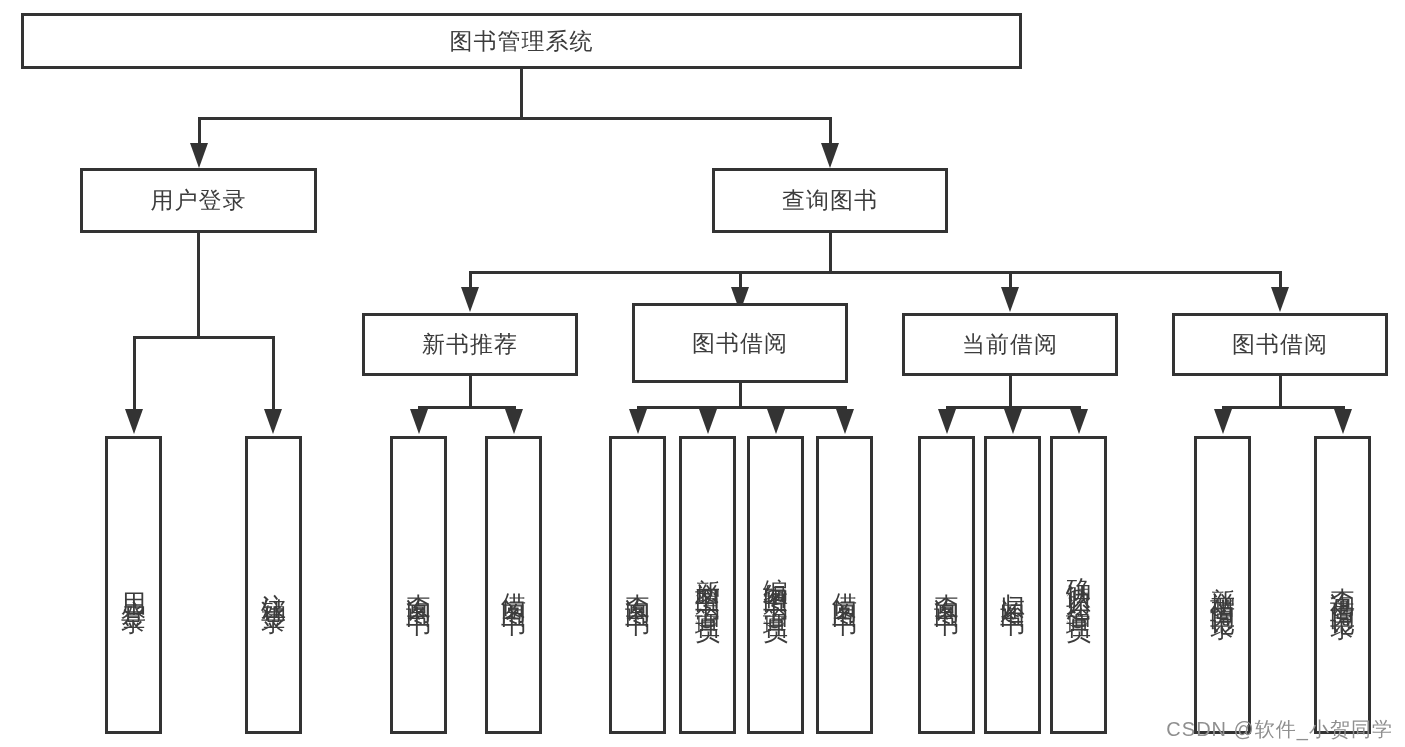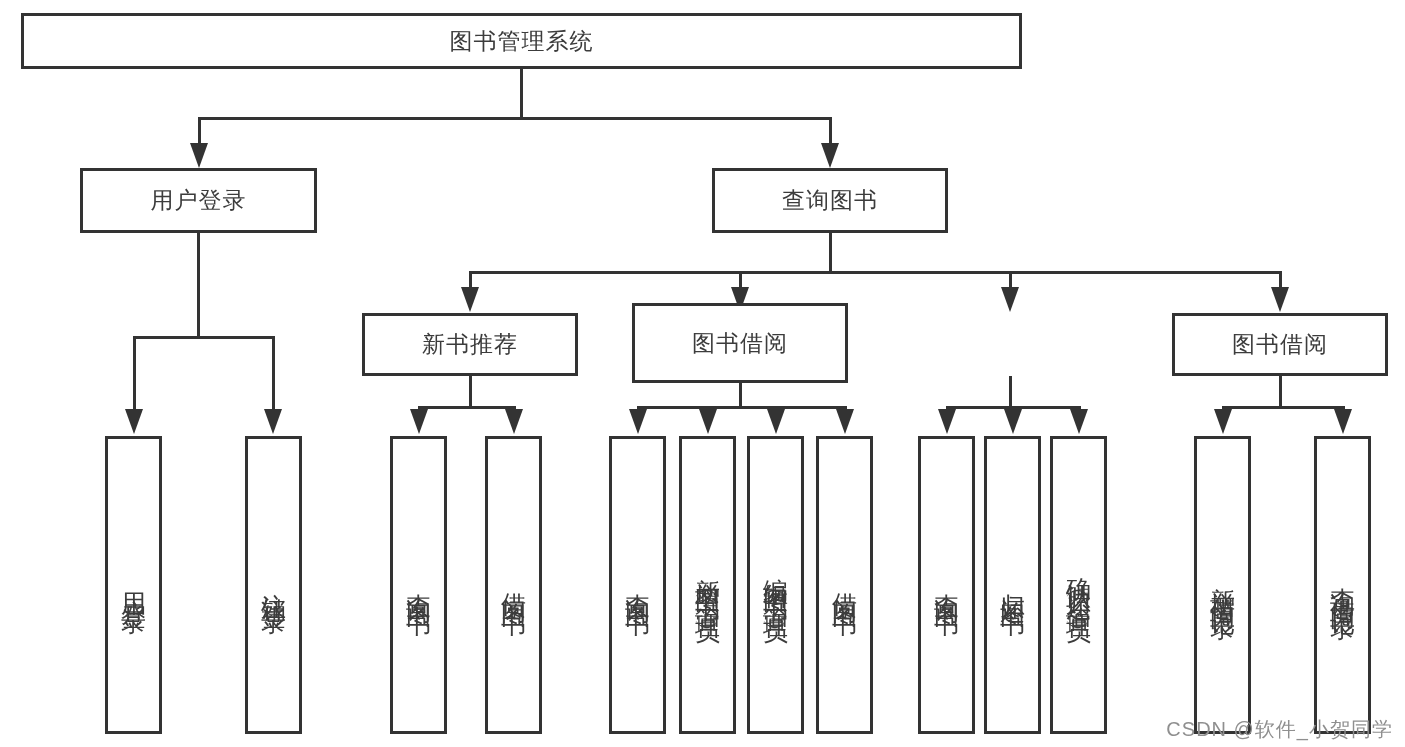--- a/index.html
+++ b/index.html
@@ -72,20 +72,23 @@
   </div>
   <div class="node h" style="left:712px;top:168px;width:236px;height:65px">
     <span>查询图书</span>
   </div>
 
   <div class="node h" style="left:362px;top:313px;width:216px;height:63px">
     <span>新书推荐</span>
   </div>
   <div class="node h" style="left:632px;top:303px;width:216px;height:80px">
     <span>图书借阅</span>
+  </div>
+  <div class="node h" style="left:902px;top:313px;width:216px;height:63px">
+    <span>当前借阅</span>
   </div>
   <div class="node h" style="left:1172px;top:313px;width:216px;height:63px">
     <span>图书借阅</span>
   </div>
 
   <div class="node v" style="left:105px;top:436px;width:57px;height:298px">
     <span>用户登录</span>
   </div>
   <div class="node v" style="left:245px;top:436px;width:57px;height:298px">
     <span>注销登录</span>

